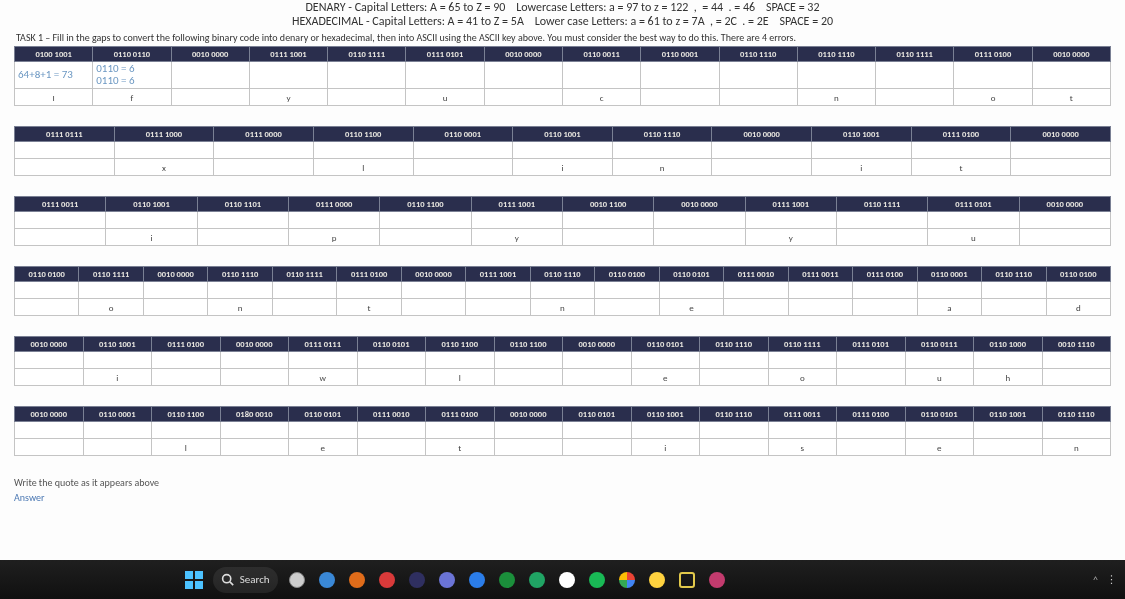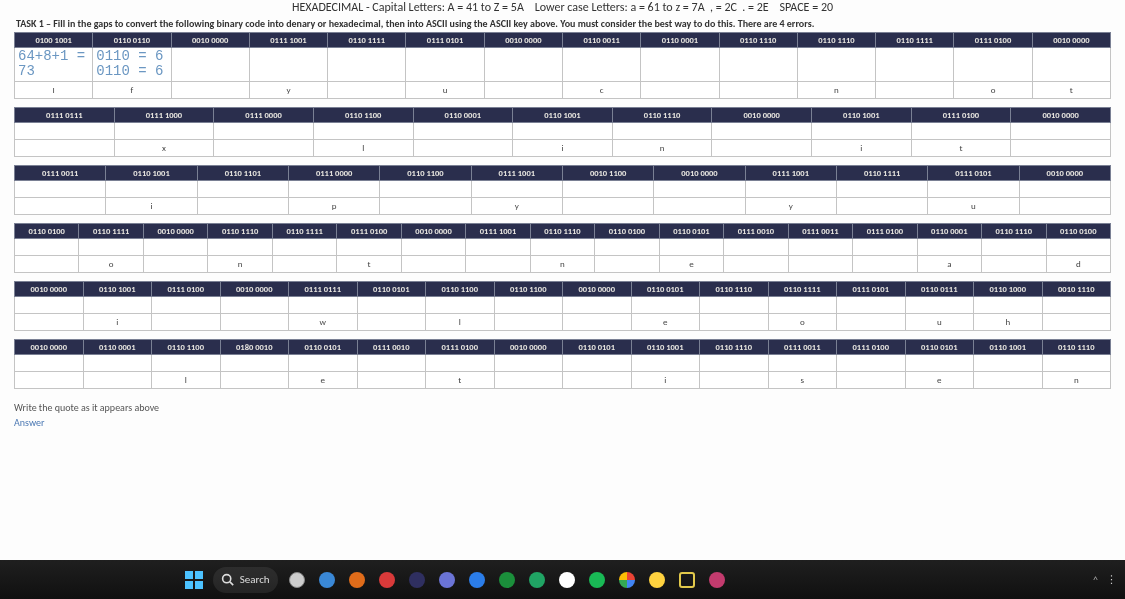--- a/index.html
+++ b/index.html
@@ -1,43 +1,44 @@
 <!DOCTYPE html>
 <html><head>
 <meta charset="utf-8">
 <style>
   * { box-sizing: border-box; }
   html, body { margin: 0; padding: 0; width: 1125px; height: 599px; overflow: hidden; font-family: "Calibri", Arial, sans-serif; background: #f0f0f0; }
   .screen { width: 1125px; height: 599px; background: #e8e6e3; position: relative; }
   .paper { width: 1125px; height: 560px; background: #fdfdfd; padding: 0 14px; position: relative; }
   .title { text-align: center; font-size: 26px; text-decoration: underline; font-weight: 500; color: #222; padding-top: 2px; }
   .subt  { text-align: center; font-size: 12px; color: #333; }
-  .task  { font-size: 10px; color: #333; margin: 3px 2px 2px; font-weight: bold; }
-  table.task-table { width: 100%; border-collapse: collapse; table-layout: fixed; margin-bottom: 8px; }
+  .task  { font-size: 10px; color: #333; margin: 3px 2px 2px; }
+  table.task-table { width: 100%; border-collapse: collapse; table-layout: fixed; margin-bottom: 20px; }
   table.task-table th { background: #2a2e4d; color: #e8e6e0; font-weight: 600; border: 1px solid #7a8094; font-size: 8.5px; padding: 2px 0; }
   table.task-table td { border: 1px solid #c4c4c4; background: #fff; height: 17px; font-size: 9px; color: #444; text-align: center; vertical-align: middle; }
-  .hint { font-size: 14px; color: #6b97c2; line-height: 1.1; font-family: Liberation Mono, monospace; }
+  .hint { font-size: 11px; color: #6b97c2; line-height: 1.1; }
   .t1 td.first { text-align: left; padding-left: 3px; }
   .prompt { font-size: 10px; color: #555; margin-top: 12px; }
   .answer { font-size: 10px; color: #4b78b3; margin-top: 2px; }
 
   
   .taskbar { position: absolute; bottom: 0; left: 0; right: 0; height: 39px; background: linear-gradient(#1f1f1f,#101010); display: flex; padding: 12px 8px; gap: 16px; }
   .tb-center { display: flex; align-items: center; gap: 8px; margin: 0 auto; }
   .tb-btn { height: 26px; display: flex; align-items: center; gap: 6px; padding: 0 8px; border-radius: 14px; background: rgba(255,255,255,0.08); color: #ddd; font-size: 11px; }
   .tb-icon { width: 22px; height: 22px; border-radius: 5px; display: flex; align-items: center; justify-content: center; }
   .dot { width: 16px; height: 16px; border-radius: 50%; }
   .tray { display: flex; align-items: center; gap: 8px; color: #ccc; font-size: 11px; margin-left: auto; }
   .chev { color: #aaa; font-size: 10px; }
 </style>
 </head>
 <body>
 
 <div class="screen">
   <div class="paper">
+    <div class="subt">DENARY - Capital Letters: A = 65 to Z = 90&nbsp;&nbsp;&nbsp;&nbsp;Lowercase Letters: a = 97 to z = 122&nbsp;&nbsp;,&nbsp;&nbsp;= 44&nbsp;&nbsp;. = 46&nbsp;&nbsp;&nbsp;&nbsp;SPACE = 32</div>
     <div class="subt">HEXADECIMAL - Capital Letters: A = 41 to Z = 5A&nbsp;&nbsp;&nbsp;&nbsp;Lower case Letters: a = 61 to z = 7A&nbsp;&nbsp;, = 2C&nbsp;&nbsp;. = 2E&nbsp;&nbsp;&nbsp;&nbsp;SPACE = 20</div>
     <div class="task">TASK 1 – Fill in the gaps to convert the following binary code into denary or hexadecimal, then into ASCII using the ASCII key above. You must consider the best way to do this. There are 4 errors.</div>
 
     <table class="task-table t1">
       <tbody>
           <tr id="r1h">
             <th>0100 1001</th>
             <th>0110 0110</th>
             <th>0010 0000</th>
             <th>0111 1001</th>

